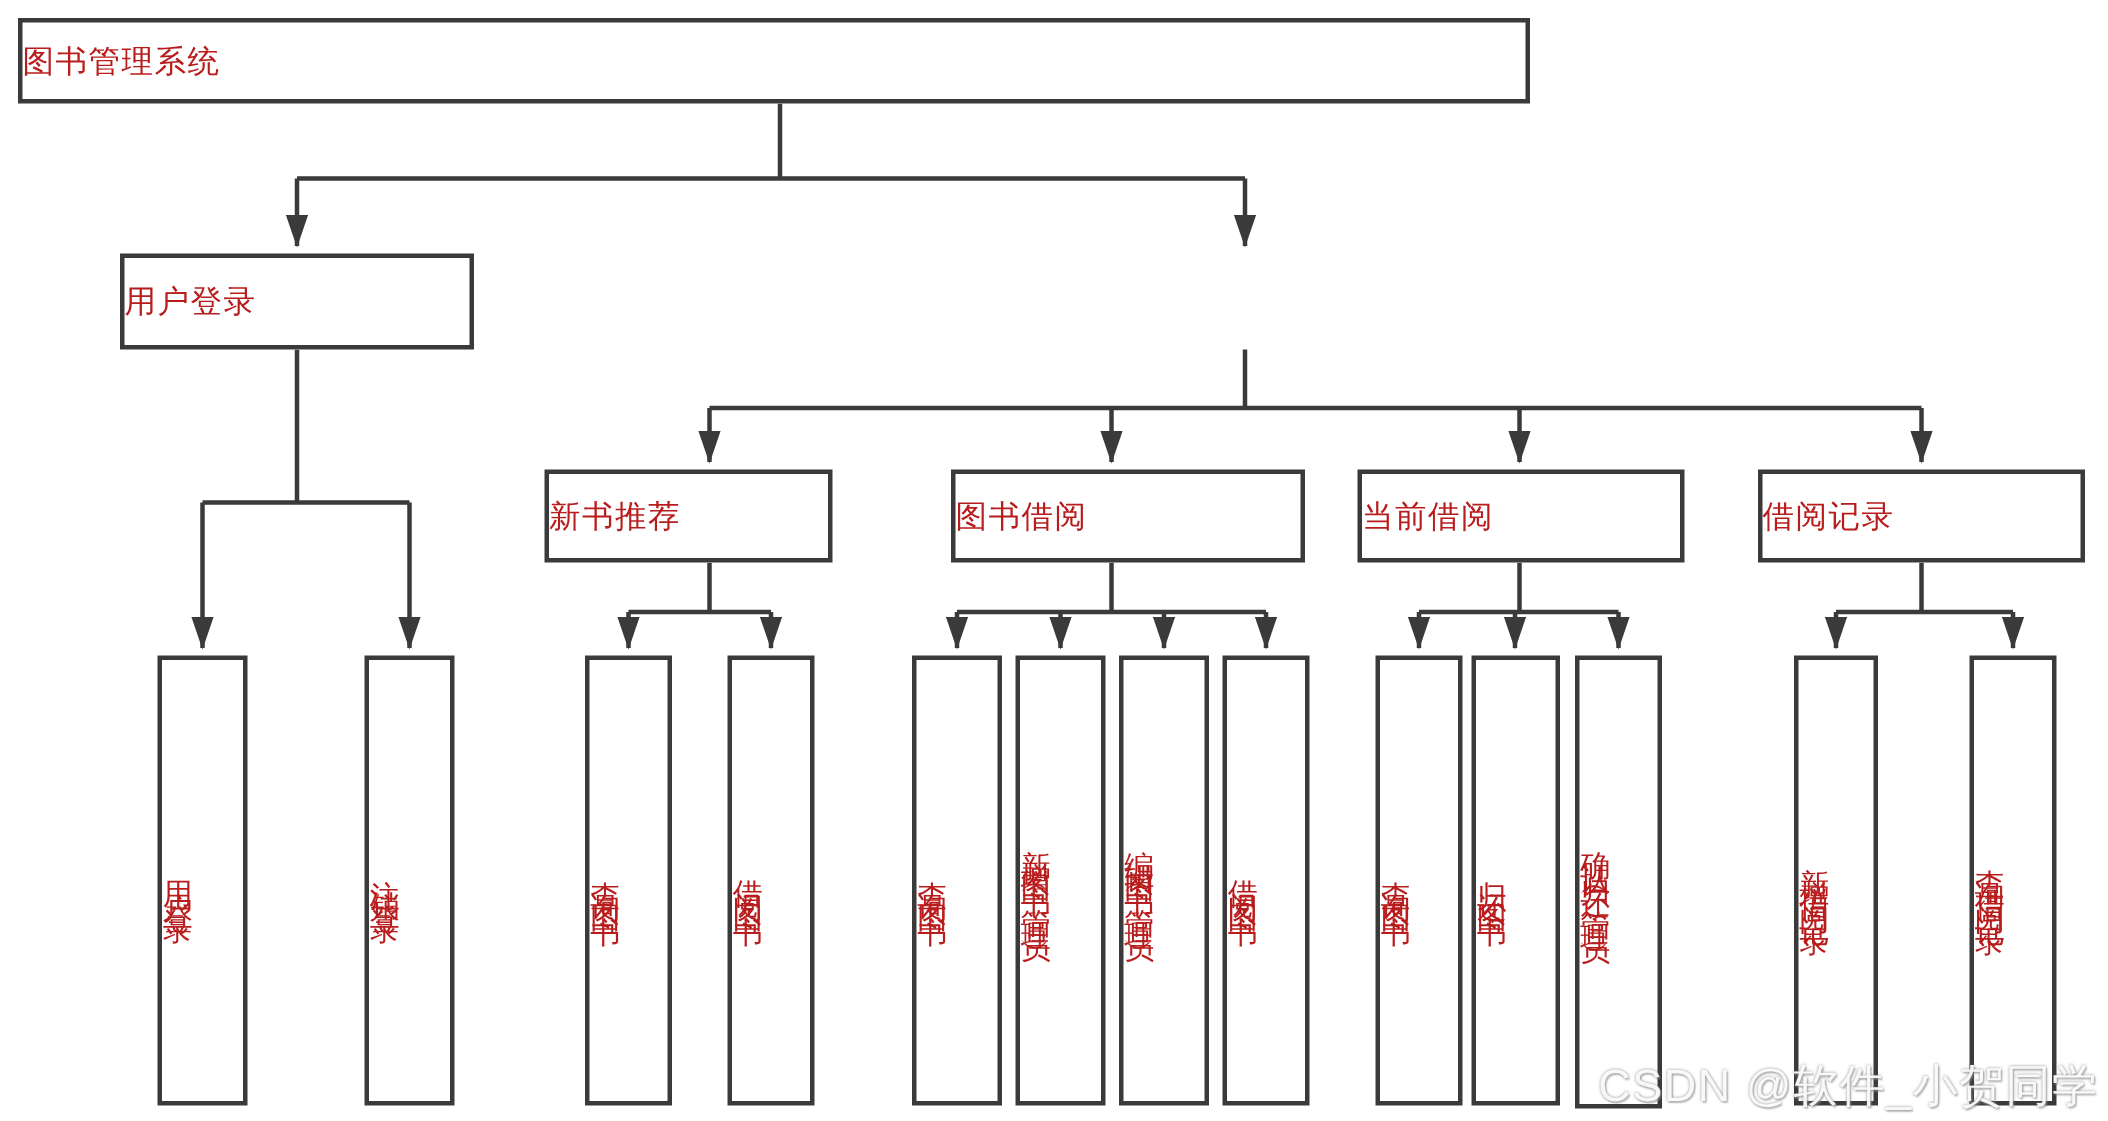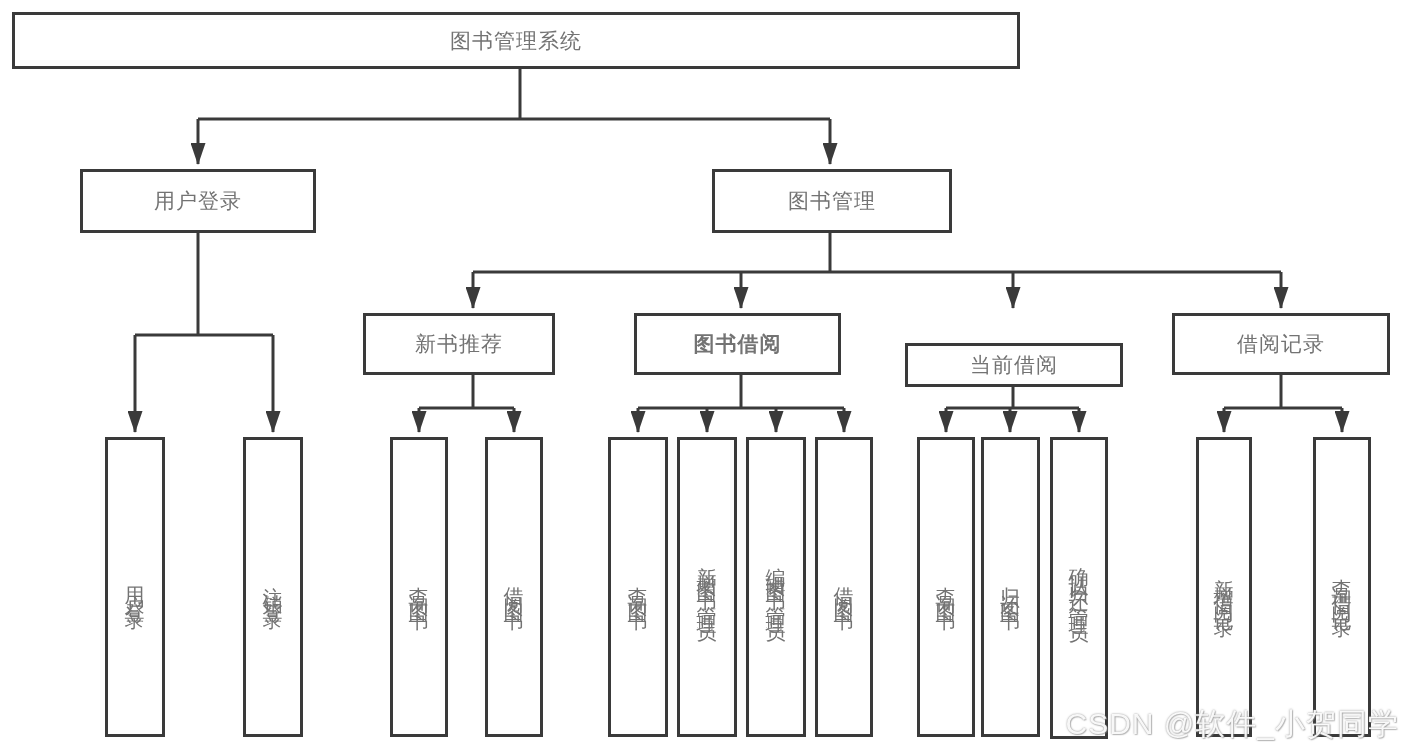--- a/index.html
+++ b/index.html
@@ -11,22 +11,21 @@
     overflow:hidden;
   }
   .connectors{position:absolute;left:0;top:0;width:1405px;height:747px;}
   .node{
     position:absolute;
     box-sizing:border-box;
     border:3px solid #3a3a3a;
     background:#ffffff;
     display:flex;
     align-items:center;
-    justify-content:center;
-    color:#737373;
+    color:#b91c1c;
     font-size:21px;
     letter-spacing:1px;
     text-align:center;
     white-space:nowrap;
   }
   .node.vert{font-size:20px;}
   .node.vert .vlabel{
     writing-mode:vertical-rl;
     text-orientation:upright;
     letter-spacing:8px;
@@ -99,31 +98,28 @@
     </g>
   </svg>
 
   <div class="node" style="left:12px;top:12px;width:1008px;height:57px;">
     <span>图书管理系统</span>
   </div>
 
   <div class="node" style="left:80px;top:169px;width:236px;height:64px;">
     <span>用户登录</span>
   </div>
-  <div class="node" style="left:712px;top:169px;width:240px;height:64px;">
-    <span>图书管理</span>
-  </div>
 
   <div class="node" style="left:363px;top:313px;width:192px;height:62px;">
     <span>新书推荐</span>
   </div>
-  <div class="node" style="left:634px;top:313px;width:207px;height:62px;font-weight:bold;">
+  <div class="node" style="left:634px;top:313px;width:236px;height:62px;">
     <span>图书借阅</span>
   </div>
-  <div class="node" style="left:905px;top:313px;width:218px;height:44px;margin-top:30px;">
+  <div class="node" style="left:905px;top:313px;width:218px;height:62px;">
     <span>当前借阅</span>
   </div>
   <div class="node" style="left:1172px;top:313px;width:218px;height:62px;">
     <span>借阅记录</span>
   </div>
 
   <div class="node vert" style="left:105px;top:437px;width:60px;height:300px;">
     <span class="vlabel">用户登录</span>
   </div>
   <div class="node vert" style="left:243px;top:437px;width:60px;height:300px;">

